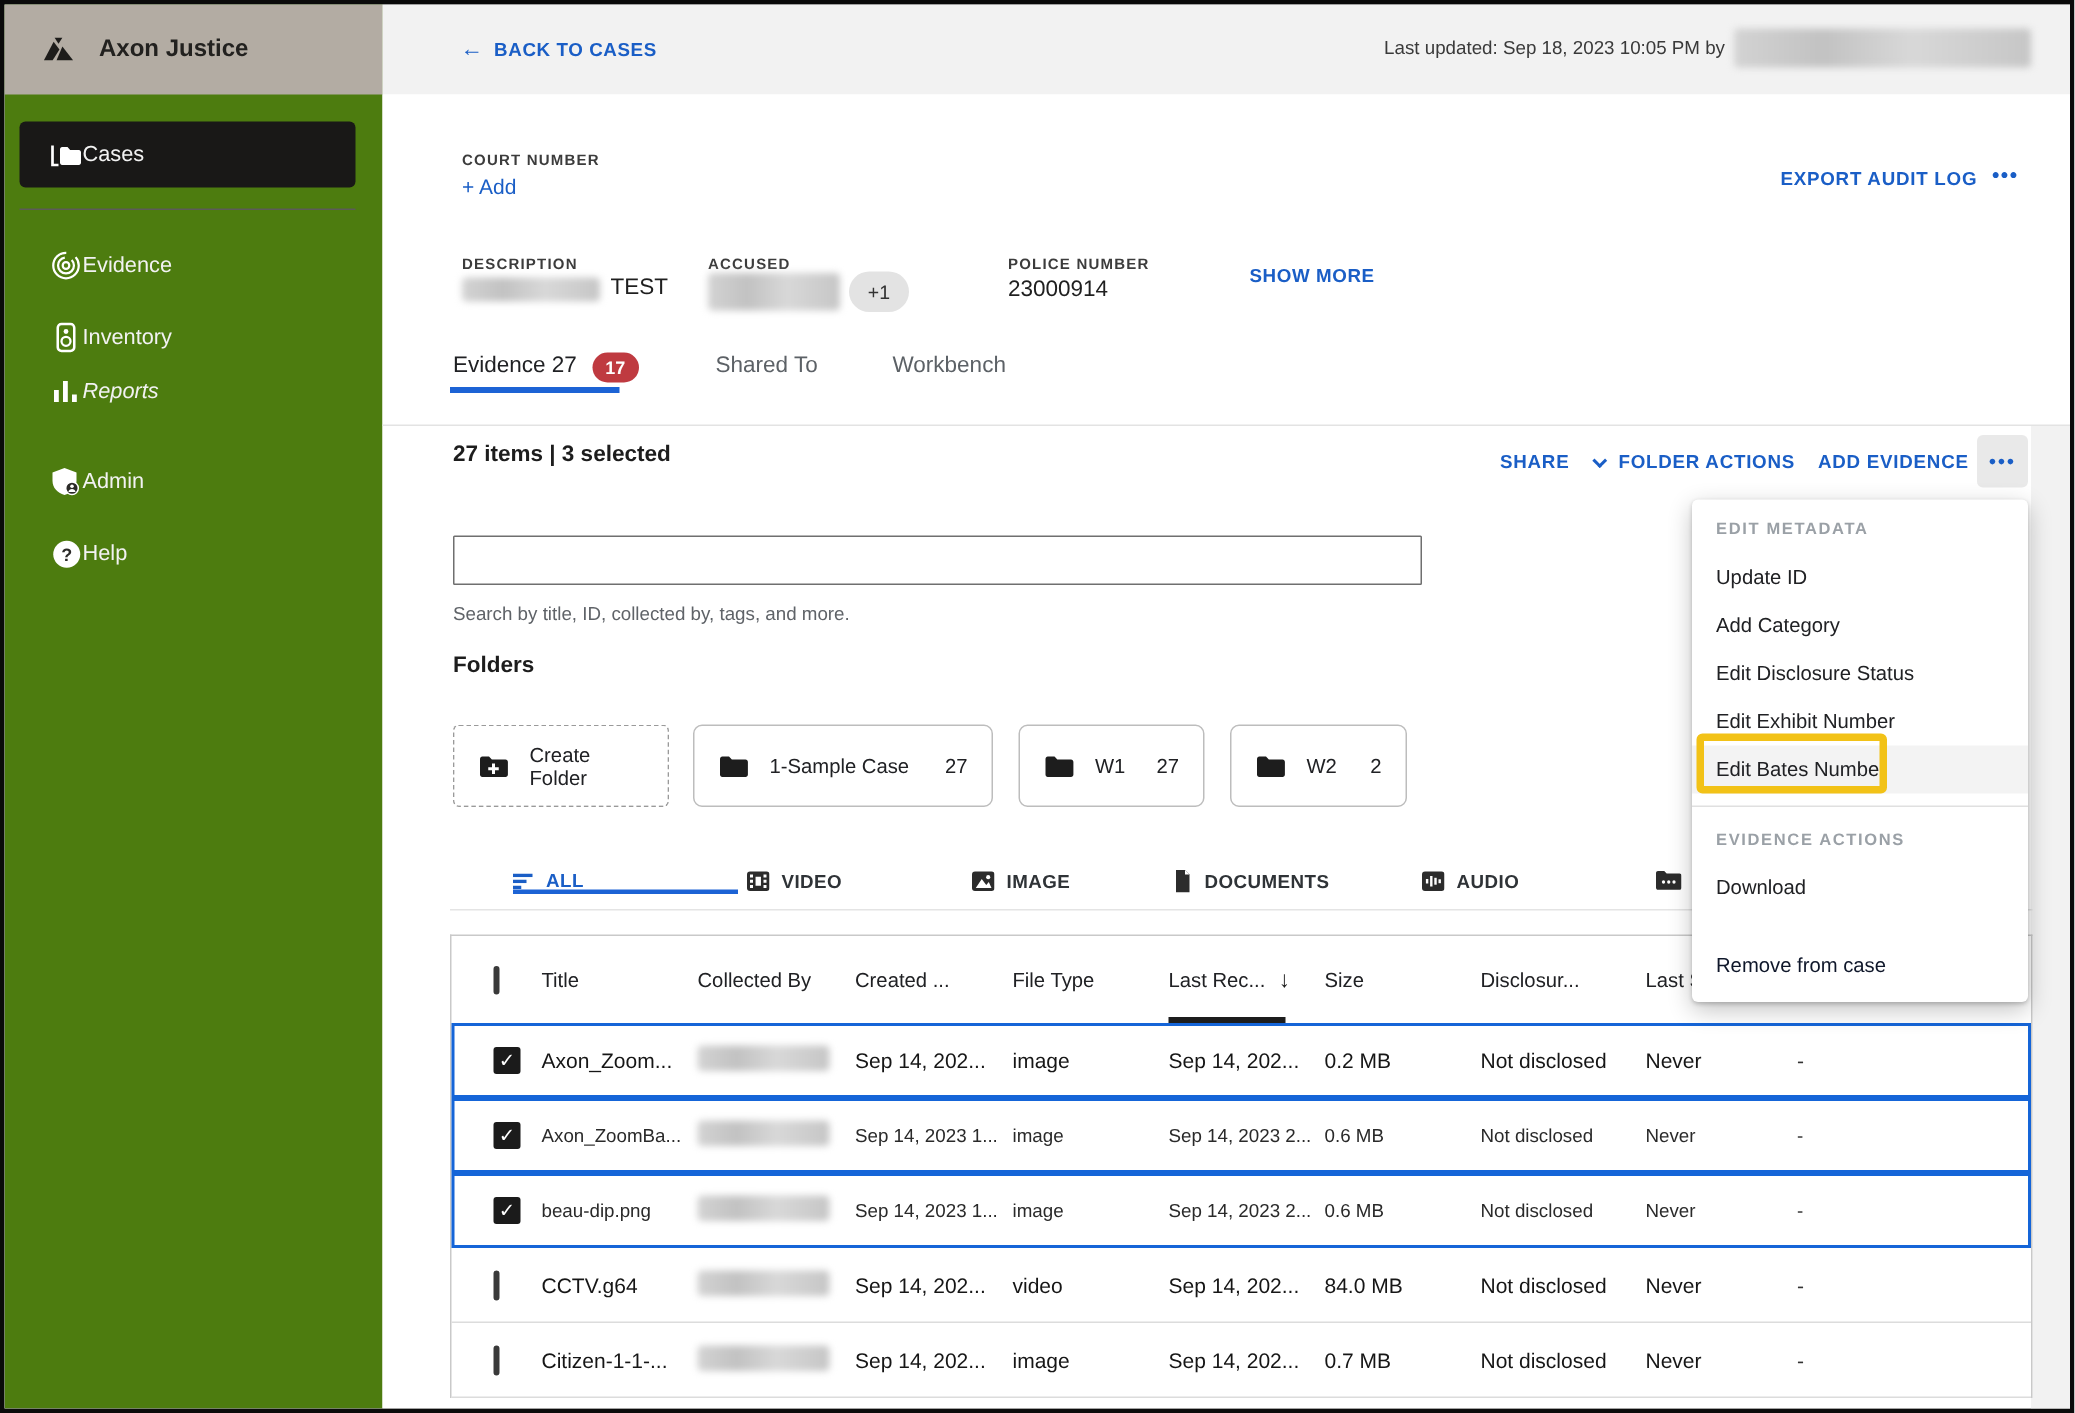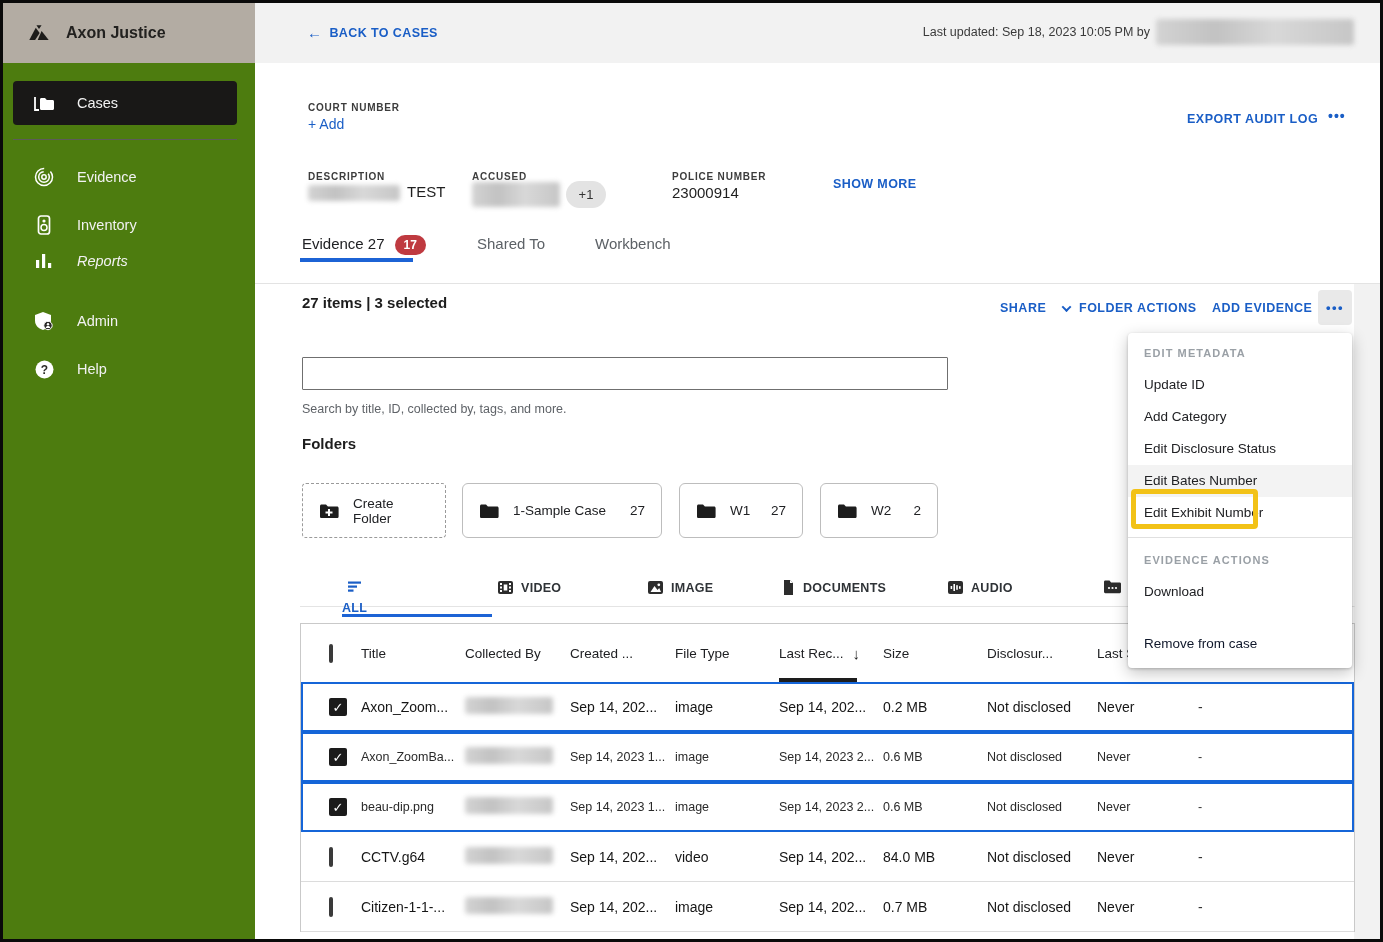--- a/index.html
+++ b/index.html
@@ -4,21 +4,21 @@
 <style>
   * { margin:0; padding:0; box-sizing:border-box; }
   html,body { background:#ffffff; }
   body { font-family:"Liberation Sans","DejaVu Sans",sans-serif; color:#1f1f1f; }
   .frame { position:relative; width:1383px; height:942px; border:3px solid #0a0a0a; background:#ffffff; overflow:hidden; }
 
   
   .sidebar { position:absolute; left:0; top:0; width:252px; height:100%; background:#4d7c0f; }
   .sidebar-header { height:60px; background:#b3aca3; display:flex; align-items:center; padding-left:25px; gap:16px; }
   .sidebar-title { font-size:16px; font-weight:700; color:#22211f; }
-  .nav-item { position:absolute; left:0; width:100%; height:48px; display:flex; align-items:center; padding-left:30px; gap:22px; color:#f2f2f2; font-size:14.5px; cursor:pointer; }
+  .nav-item { position:absolute; left:0; width:100%; height:48px; display:flex; align-items:center; padding-left:30px; color:#f2f2f2; font-size:14.5px; cursor:pointer; }
   .nav-item.active { left:10px; width:224px; height:44px; background:#191817; border-radius:4px; padding-left:20px; }
   .nav-divider { position:absolute; left:10px; width:224px; height:1px; background:#5c5b59; }
   .nav-icon { width:22px; height:22px; display:flex; align-items:center; justify-content:center; flex:0 0 auto; }
 
   
   .topbar { position:absolute; left:252px; top:0; right:0; height:60px; background:#f2f2f2; }
   .back-link { position:absolute; left:52px; top:21px; color:#1a5ec6; font-size:12.5px; font-weight:700; letter-spacing:.4px; display:flex; gap:7px; align-items:center; cursor:pointer; }
   .back-arrow { font-size:15px; font-weight:400; }
   .last-updated { position:absolute; right:230px; top:22px; font-size:12.5px; color:#3a3a3a; }
   .redact { background:linear-gradient(90deg,#d3d3d3,#c2c2c2 30%,#d8d8d8 60%,#c6c6c6); filter:blur(2.5px); border-radius:3px; }
@@ -65,21 +65,21 @@
   .folders-heading { position:absolute; left:47px; top:151px; font-size:15px; font-weight:700; color:#1d1d1d; }
   .folder-card { position:absolute; top:199px; height:55px; background:#fff; border:1px solid #bdbdbd; border-radius:6px; display:flex; align-items:center; gap:14px; padding:0 16px; font-size:13.5px; color:#202124; cursor:pointer; }
   .folder-card.create { left:47px; width:144px; border:1px dashed #9a9a9a; border-radius:4px; }
   .folder-card.f1 { left:207px; width:200px; }
   .folder-card.f2 { left:424px; width:124px; }
   .folder-card.f3 { left:565px; width:118px; }
   .folder-count { margin-left:auto; color:#202124; }
 
   .filtertabs { position:absolute; left:45px; top:292px; width:1055px; height:31px; border-bottom:1px solid #e4e4e4; }
   .ftab { position:absolute; top:4px; display:flex; align-items:center; gap:8px; font-size:12.5px; font-weight:700; letter-spacing:.3px; color:#2f3337; cursor:pointer; }
-  .ftab.active { color:#1a5ec6;flex-direction:column; }
+  .ftab.active { color:#1a5ec6; }
   .ft-all { left:42px; } .ft-video { left:198px; } .ft-image { left:348px; } .ft-docs { left:482px; } .ft-audio { left:648px; } .ft-more { left:804px; }
   .ftab-underline { position:absolute; left:0; bottom:-2px; width:150px; height:3px; background:#1c63d5; }
 
   
   .etable { position:absolute; left:45px; top:339px; width:1055px; background:#fff; border:1px solid #c9c9c9; border-bottom:0; }
   .trow, .thead { display:grid; grid-template-columns:32px 104px 105px 105px 104px 104px 104px 110px 101px 1fr; align-items:center; padding-left:28px; }
   .thead { height:58px; position:relative; font-size:13.5px; color:#202124; }
   .thead .hcell { cursor:pointer; display:flex; align-items:center; gap:9px; }
   .sort-underline { position:absolute; left:478px; bottom:0; width:78px; height:4px; background:#1d1d1d; }
   .sort-arrow { font-size:15px; font-weight:600; color:#1d1d1d; }
@@ -453,22 +453,22 @@
         <div class="dash">-</div>
       </div>
     </div>
   </section>
 
   <div class="menu">
     <div class="menu-section-label">EDIT METADATA</div>
     <div class="menu-item">Update ID</div>
     <div class="menu-item">Add Category</div>
     <div class="menu-item">Edit Disclosure Status</div>
+    <div class="menu-item">Edit Exhibit Number</div>
     <div class="menu-item hl">Edit Bates Number</div>
-    <div class="menu-item">Edit Exhibit Number</div>
     <div class="menu-divider"></div>
     <div class="menu-section-label">EVIDENCE ACTIONS</div>
     <div class="menu-item">Download</div>
     <div class="menu-item danger">Remove from case</div>
   </div>
 
   <div class="annotation-box"></div>
 
 </div>
 

